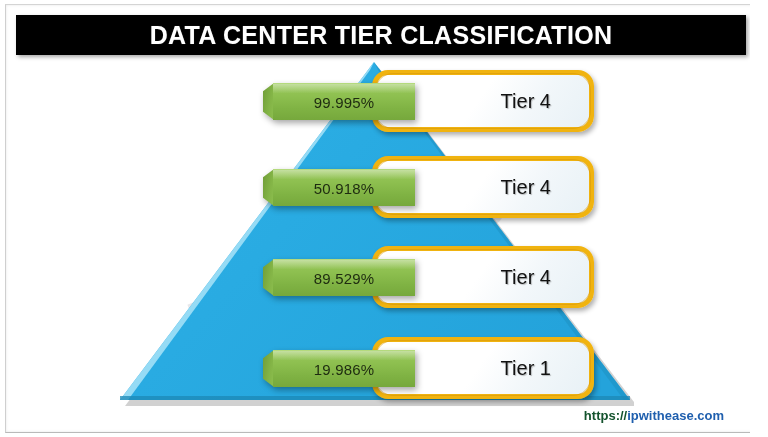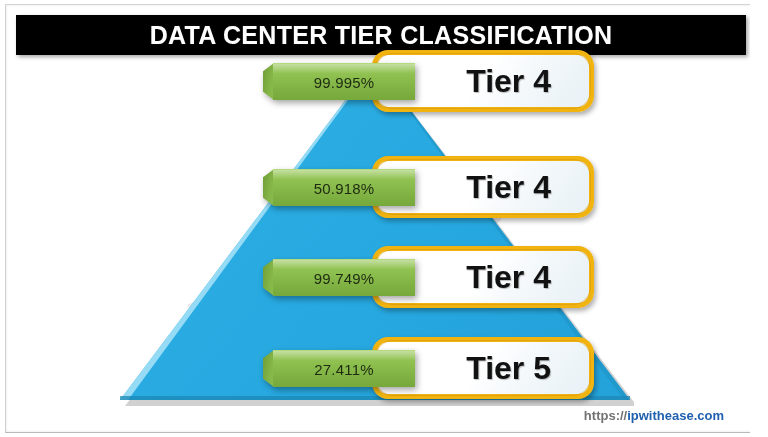--- a/index.html
+++ b/index.html
@@ -118,22 +118,22 @@
   .tier-box::after {
     content: "";
     position: absolute;
     left: -2px; top: -2px; right: -2px; bottom: -2px;
     border-radius: 18px;
     border: 1px solid rgba(215,150,10,0.55);
     pointer-events: none;
   }
   .tier-label {
     font-family: "Liberation Sans", sans-serif;
-    font-weight: bold;
-    font-size: 32px;
+    font-weight: normal;
+    font-size: 20px;
     color: #111111;
     white-space: nowrap;
     text-shadow: 1px 1px 1px rgba(0,0,0,0.25);
   }
 
   
   .pct-plate {
     position: absolute;
     left: 263px;
     top: 13px;
@@ -188,21 +188,21 @@
     position: absolute;
     right: 26px;
     bottom: 14px;
     font-family: "Liberation Sans", sans-serif;
     font-weight: bold;
     font-size: 13px;
     color: #2f6fbd;
     white-space: nowrap;
     z-index: 8;
   }
-  .site-url .scheme { color: #737373; margin-top: 17px; }
+  .site-url .scheme { color: #14532d; margin-top: 17px; }
   .site-url .host { color: #1f5fae; }
 </style>
 </head>
 <body>
 
 <div id="infographic">
 
   <div class="page-frame"></div>
 
   <div class="title-banner">
@@ -226,21 +226,21 @@
       <polygon points="256,4 512,342 2,342" fill="url(#pyrFill)"></polygon>
 
       <polygon points="256,4 252,12 10,342 2,342" fill="#9BDDF6" opacity="0.95"></polygon>
 
       <polygon points="256,4 260,12 506,342 512,342" fill="#1F93C6" opacity="0.65"></polygon>
 
       <rect x="2" y="338" width="510" height="4" fill="#1C88B5" opacity="0.75"></rect>
     </svg>
   </div>
 
-  <div class="tier-row" style="top:50px;">
+  <div class="tier-row" style="top:70px;">
     <div class="pct-plate">
       <div class="chamfer-top"></div>
       <div class="face">
         <span class="pct-text">99.995%</span>
       </div>
       <div class="hilite"></div>
     </div>
     <div class="tier-box">
       <span class="tier-label">Tier 4</span>
     </div>
@@ -256,39 +256,39 @@
     </div>
     <div class="tier-box">
       <span class="tier-label">Tier 4</span>
     </div>
   </div>
 
   <div class="tier-row" style="top:246px;">
     <div class="pct-plate">
       <div class="chamfer-top"></div>
       <div class="face">
-        <span class="pct-text">99.749%</span>
+        <span class="pct-text">89.529%</span>
       </div>
       <div class="hilite"></div>
     </div>
     <div class="tier-box">
       <span class="tier-label">Tier 4</span>
     </div>
   </div>
 
   <div class="tier-row" style="top:337px;">
     <div class="pct-plate">
       <div class="chamfer-top"></div>
       <div class="face">
-        <span class="pct-text">27.411%</span>
-      </div>
-      <div class="hilite"></div>
-    </div>
-    <div class="tier-box">
-      <span class="tier-label">Tier 5</span>
+        <span class="pct-text">19.986%</span>
+      </div>
+      <div class="hilite"></div>
+    </div>
+    <div class="tier-box">
+      <span class="tier-label">Tier 1</span>
     </div>
   </div>
 
   <div class="site-url">
     <span class="scheme">https://</span><span class="host">ipwithease.com</span>
   </div>
 
 </div>
 
 </body></html>

